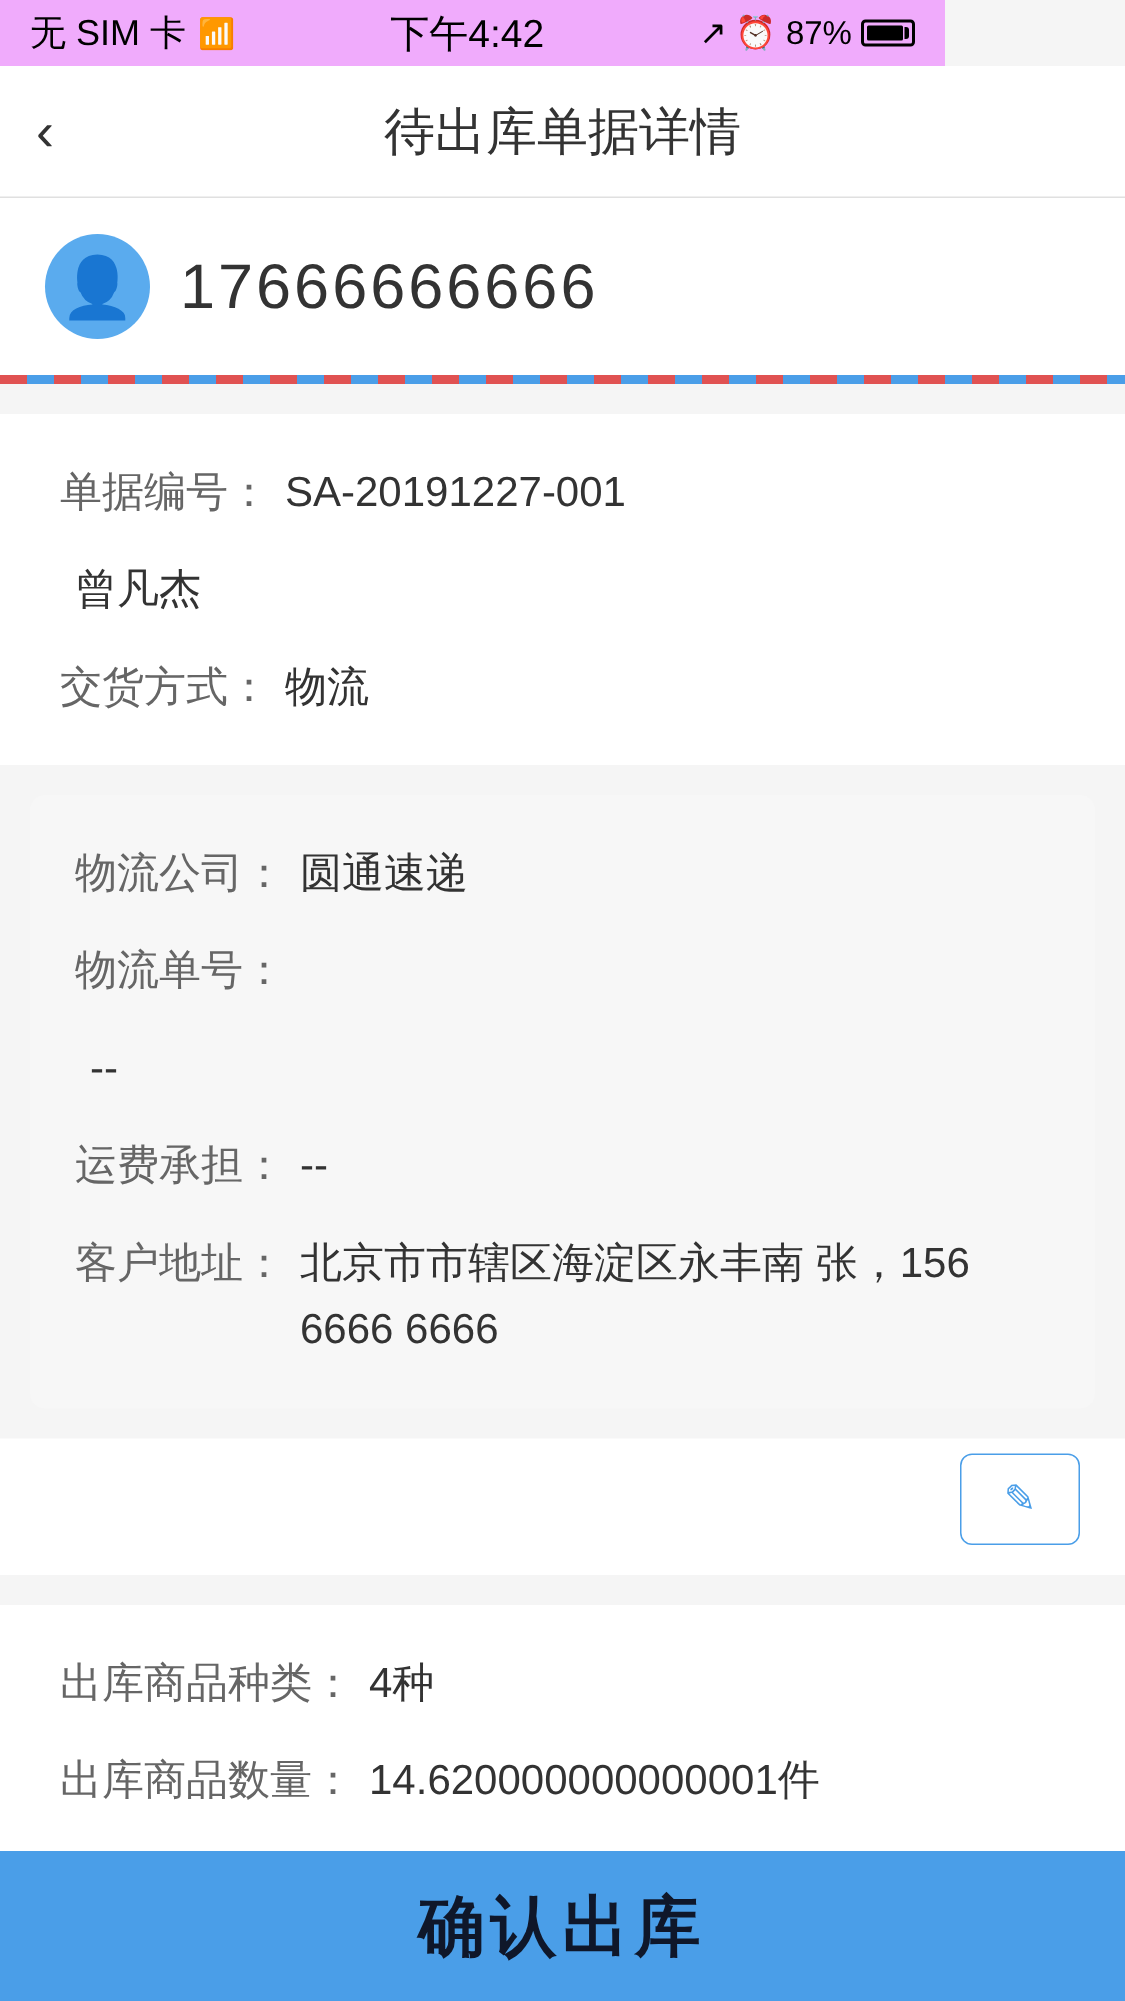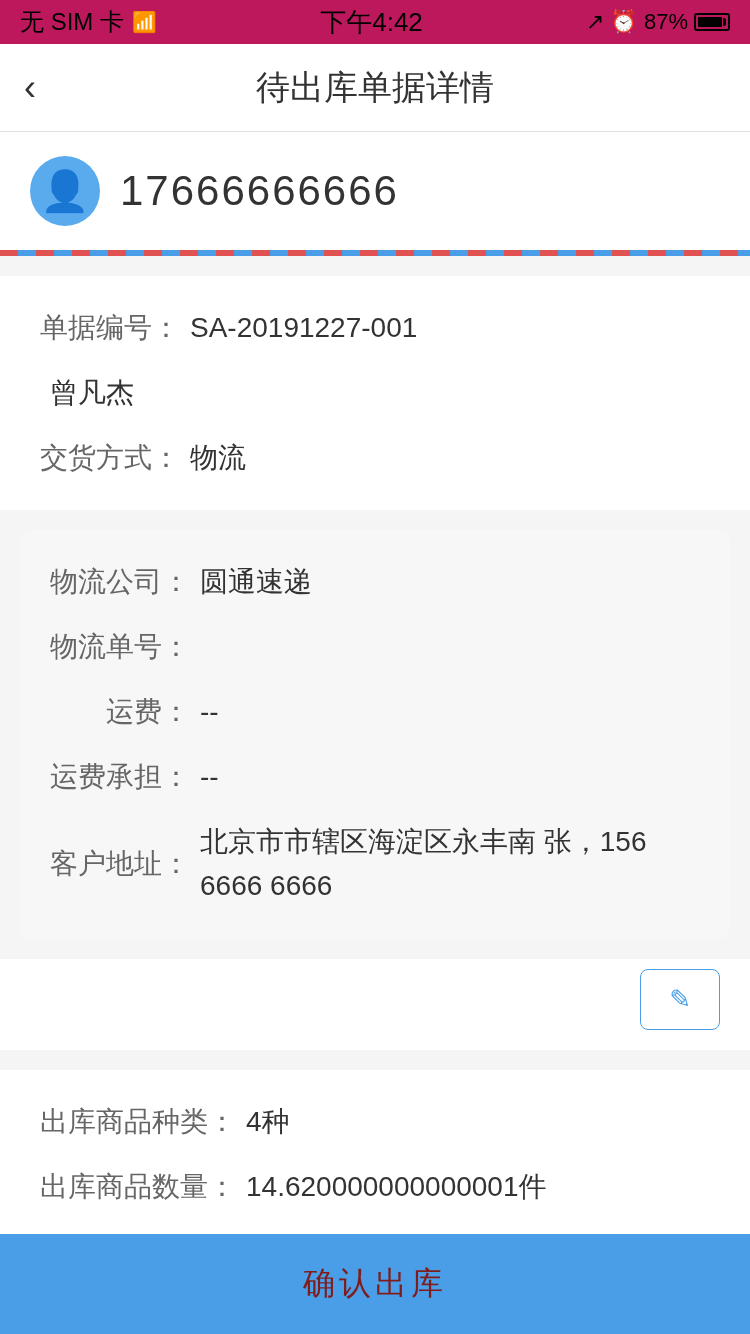--- a/index.html
+++ b/index.html
@@ -8,23 +8,23 @@
       width: 750px;
       min-height: 1334px;
       font-family: -apple-system, "PingFang SC", "Helvetica Neue", Arial, sans-serif;
       background: #f5f5f5;
       font-size: 28px;
       color: #333;
     }
 
     
     .status-bar {
-      width: 750px;
+      width: 630px;
       height: 44px;
-      background: #be185d;
+      background: #f0abfc;
       display: flex;
       align-items: center;
       justify-content: space-between;
       padding: 0 20px;
       font-size: 24px;
       color: #000;
     }
     .status-left { display: flex; align-items: center; gap: 8px; }
     .status-center { font-weight: 500; font-size: 26px; }
     .status-right { display: flex; align-items: center; gap: 6px; font-size: 22px; }
@@ -141,21 +141,21 @@
 
     
     .logistics-card {
       background: #f7f7f7;
       border-radius: 10px;
       margin: 20px 20px;
       padding: 30px 30px;
     }
     .logistics-row {
       display: flex;
-      align-items: center;
+      align-items: flex-start;
       margin-bottom: 20px;
       line-height: 1.6;
     }
     .logistics-row:last-child { margin-bottom: 0; }
     .logistics-label {
       color: #666;
       font-size: 28px;
       min-width: 140px;
       text-align: right;
       flex-shrink: 0;
@@ -234,23 +234,23 @@
       bottom: 0;
       width: 750px;
       height: 100px;
       background: #4a9ee8;
       display: flex;
       align-items: center;
       justify-content: center;
       cursor: pointer;
     }
     .confirm-btn-text {
-      color: #7f1d1d;
-      font-size: 32px;
-      font-weight: 400;
+      color: #0f172a;
+      font-size: 44px;
+      font-weight: 700;
       letter-spacing: 4px;
     }
   </style>
 </head>
 <body>
 
 <div class="status-bar">
   <div class="status-left">
     <span>无 SIM 卡</span>
     <span class="wifi-icon">📶</span>
@@ -297,21 +297,20 @@
 
 <div class="logistics-card">
   <div class="logistics-row">
     <span class="logistics-label">物流公司：</span>
     <span class="logistics-value">圆通速递</span>
   </div>
   <div class="logistics-row">
     <span class="logistics-label">物流单号：</span>
   </div>
   <div class="logistics-row">
-    <span class="logistics-label">运费：</span>
     <span class="logistics-value">--</span>
   </div>
   <div class="logistics-row">
     <span class="logistics-label">运费承担：</span>
     <span class="logistics-value">--</span>
   </div>
   <div class="logistics-row">
     <span class="logistics-label">客户地址：</span>
     <span class="logistics-value">北京市市辖区海淀区永丰南  张，156 6666 6666</span>
   </div>

